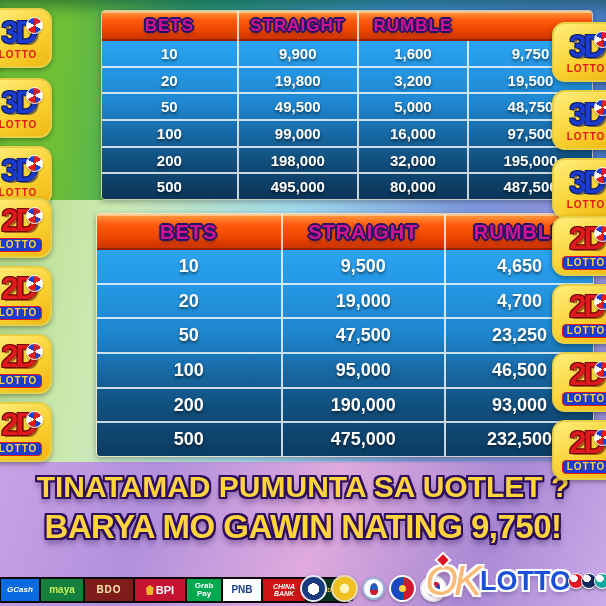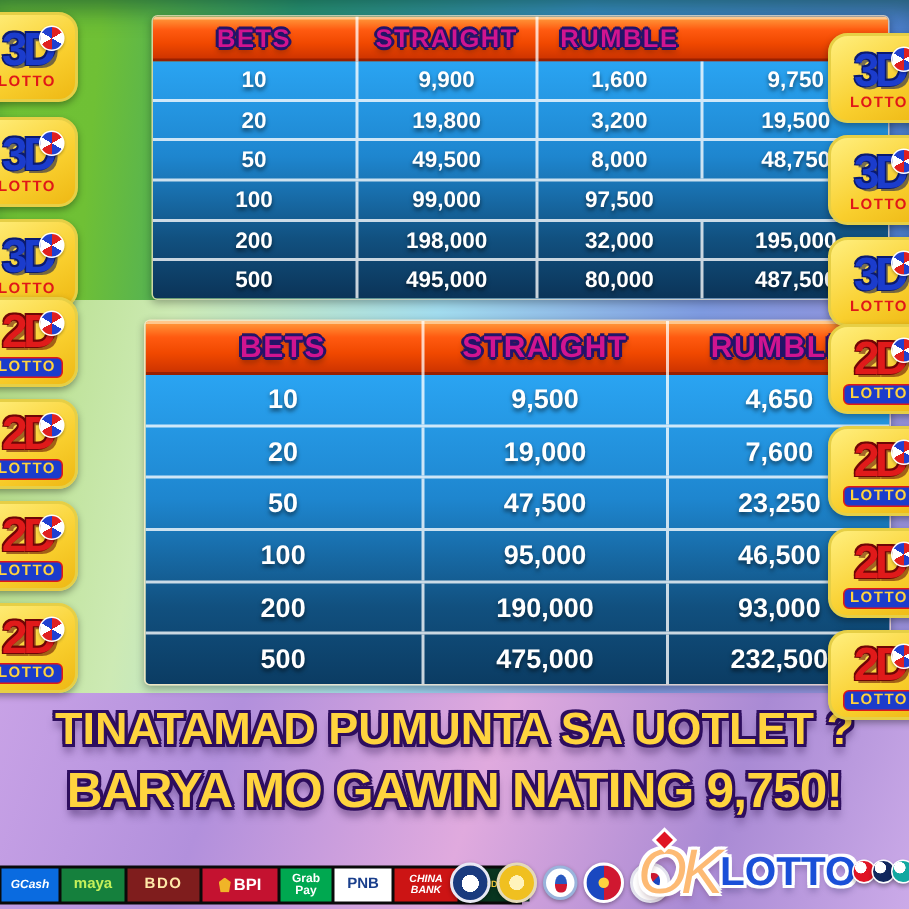--- a/index.html
+++ b/index.html
@@ -129,26 +129,27 @@
         </div>
         <div class="trow">
           <div class="tcell">20</div>
           <div class="tcell">19,800</div>
           <div class="tcell">3,200</div>
           <div class="tcell">19,500</div>
         </div>
         <div class="trow">
           <div class="tcell">50</div>
           <div class="tcell">49,500</div>
-          <div class="tcell">8,000</div>
+          <div class="tcell">5,000</div>
           <div class="tcell">48,750</div>
         </div>
         <div class="trow">
           <div class="tcell">100</div>
           <div class="tcell">99,000</div>
+          <div class="tcell">16,000</div>
           <div class="tcell">97,500</div>
         </div>
         <div class="trow">
           <div class="tcell">200</div>
           <div class="tcell">198,000</div>
           <div class="tcell">32,000</div>
           <div class="tcell">195,000</div>
         </div>
         <div class="trow">
           <div class="tcell">500</div>
@@ -167,21 +168,21 @@
       </div>
     <div class="tbody" id="t2-body">
         <div class="trow">
           <div class="tcell">10</div>
           <div class="tcell">9,500</div>
           <div class="tcell">4,650</div>
         </div>
         <div class="trow">
           <div class="tcell">20</div>
           <div class="tcell">19,000</div>
-          <div class="tcell">7,600</div>
+          <div class="tcell">4,700</div>
         </div>
         <div class="trow">
           <div class="tcell">50</div>
           <div class="tcell">47,500</div>
           <div class="tcell">23,250</div>
         </div>
         <div class="trow">
           <div class="tcell">100</div>
           <div class="tcell">95,000</div>
           <div class="tcell">46,500</div>

